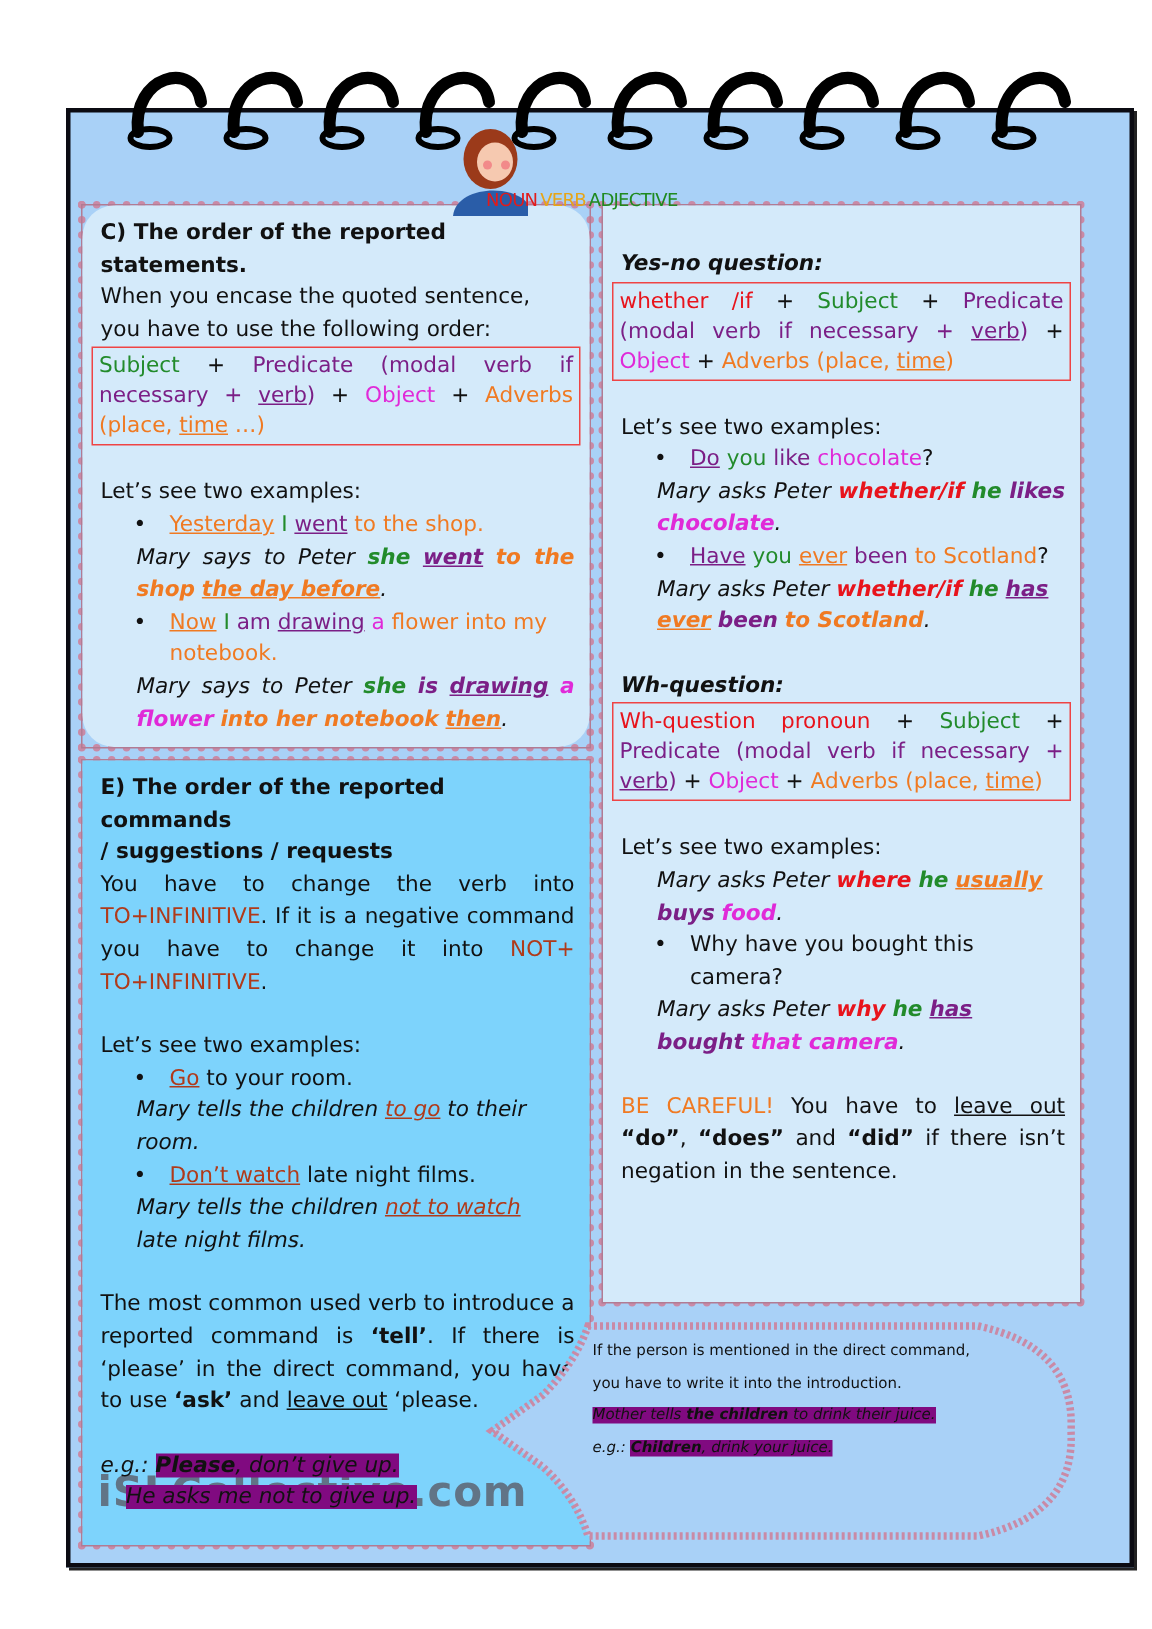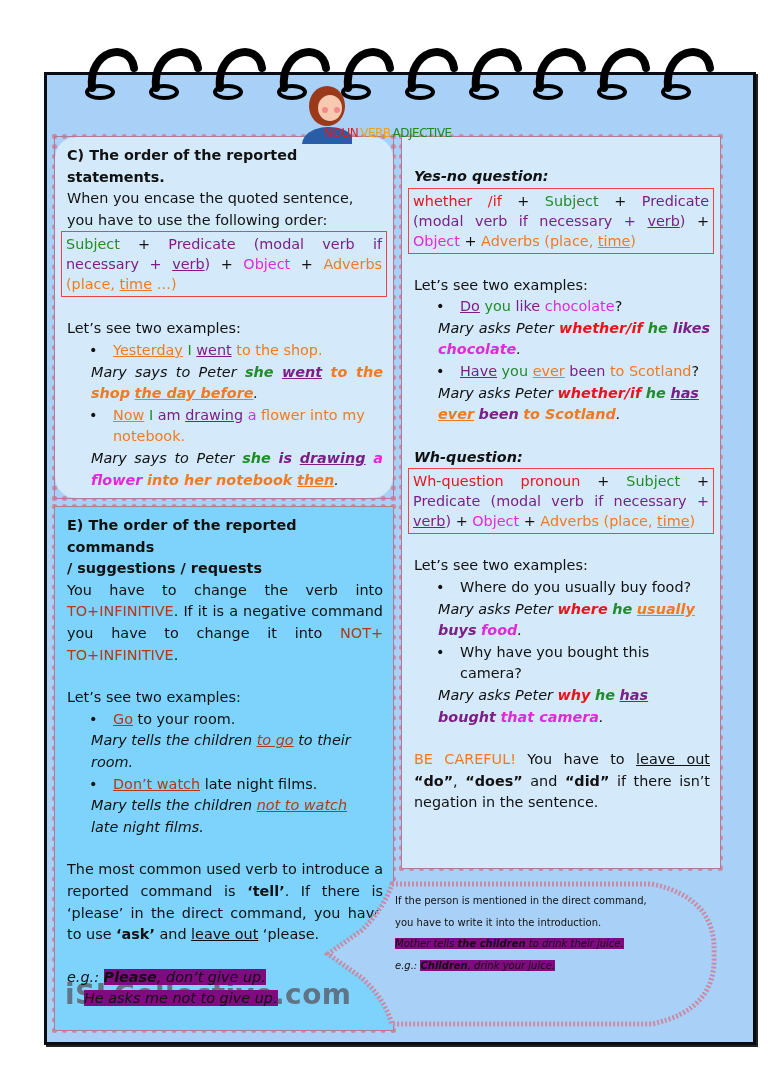--- a/index.html
+++ b/index.html
@@ -214,21 +214,20 @@
     <span class="p">Predicate (modal verb if necessary +</span>
     <span class="p ul">verb</span><span class="p">)</span>
     <span>+</span>
     <span class="m">Object</span>
     <span>+</span>
     <span class="o">Adverbs (place,</span>
     <span class="o ul">time</span><span class="o">)</span>
   </div>
   <div class="gap"></div>
   <div>Let’s see two examples:</div>
-  <div class="bullet">Where do you usually buy food?</div>
   <div class="ex ital">
     <span>Mary asks Peter</span>
     <span class="r b">where</span>
     <span class="g b">he</span>
     <span class="o b ul">usually</span>
     <span class="p b">buys</span>
     <span class="m b">food</span><span>.</span>
   </div>
   <div class="bullet" style="padding-right:40px;">Why have you bought this camera?</div>
   <div class="ex ital">

